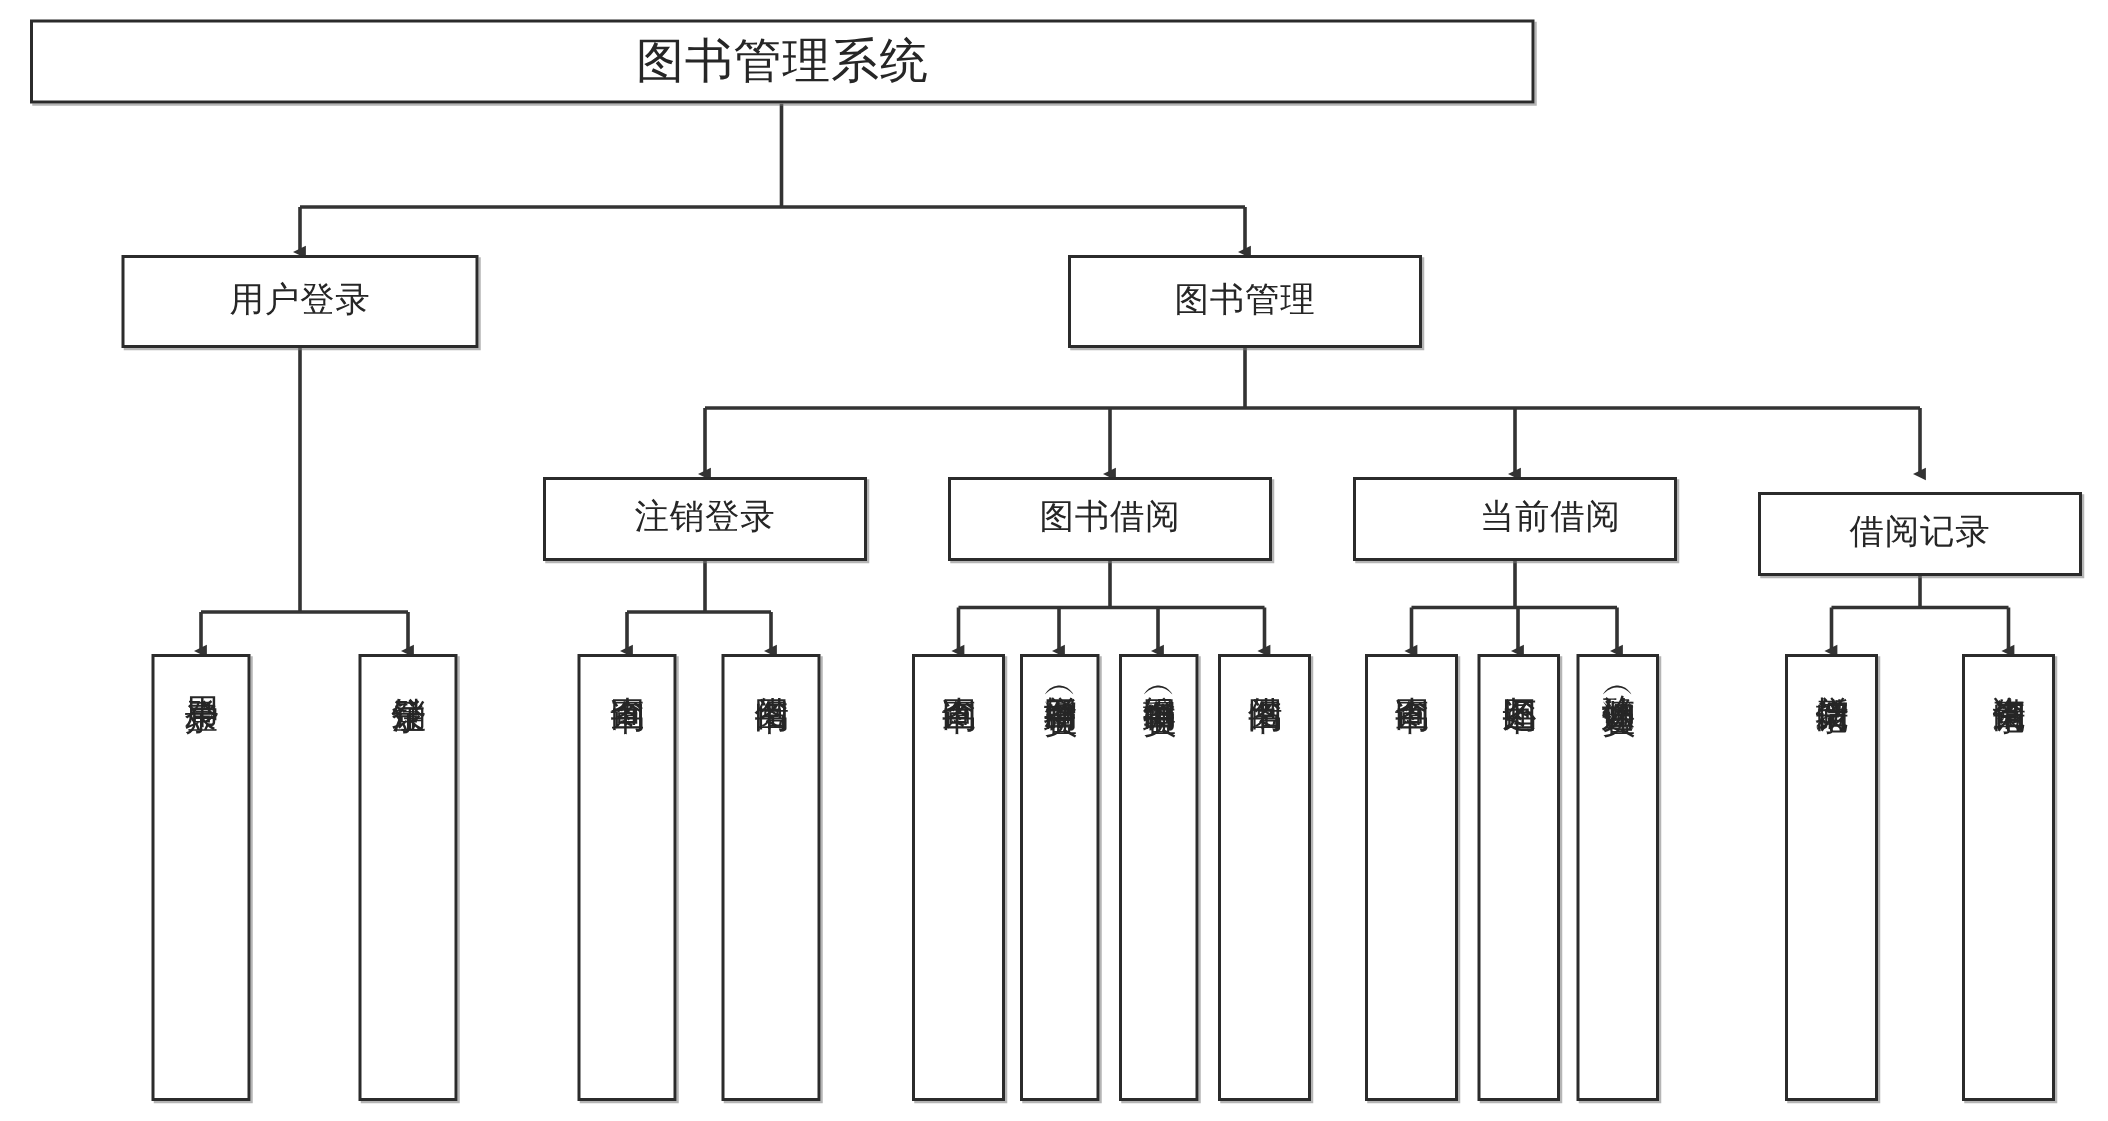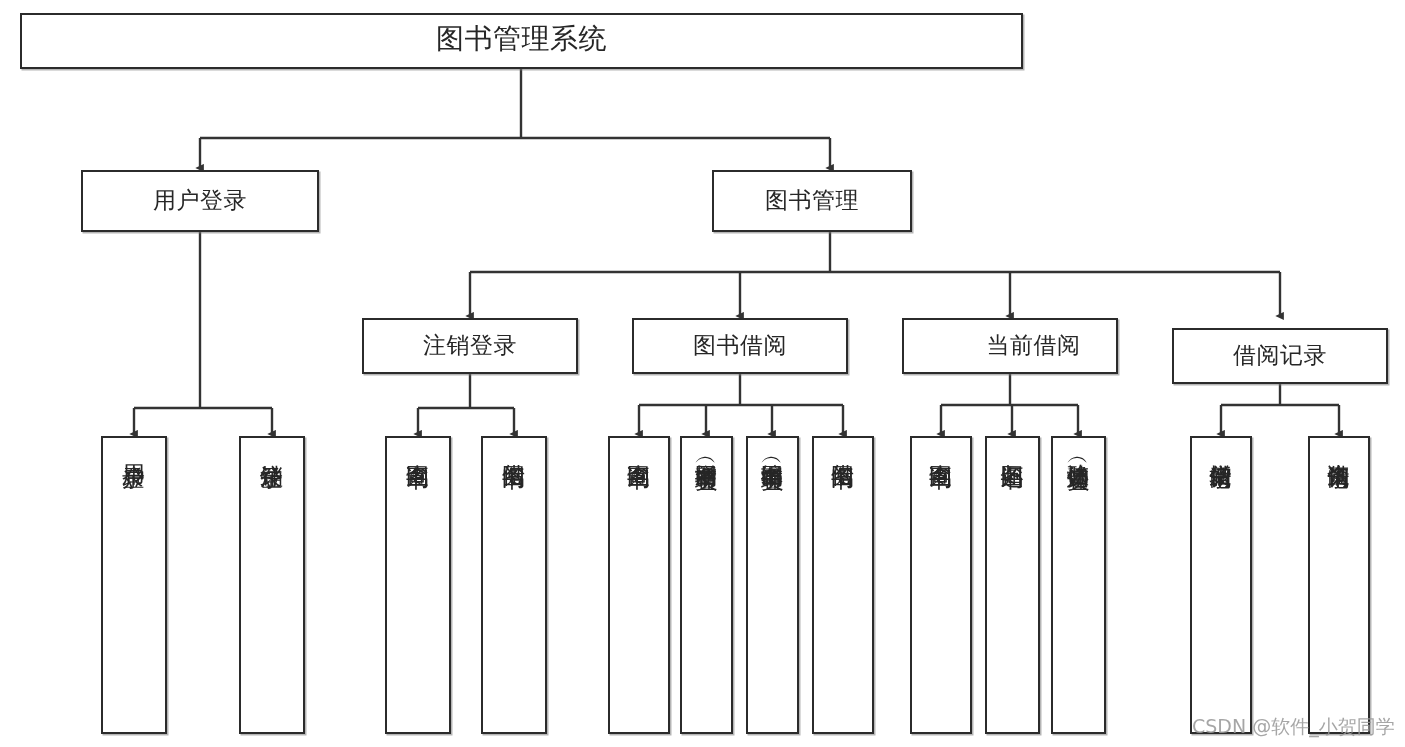--- a/index.html
+++ b/index.html
@@ -42,21 +42,21 @@
     text-align: center;
     line-height: 1.18;
     color: #262626;
     letter-spacing: 0.5px;
   }
   
   .node.horiz .node-label {
     writing-mode: horizontal-tb;
     font-size: 23px;
   }
-  .node.root .node-label { font-size: 28px; font-family: Liberation Mono, monospace; }
+  .node.root .node-label { font-size: 32px; }
   
   .node.vert {
     align-items: flex-start;
     justify-content: center;
     padding-top: 8px;
   }
   .node.vert .node-label {
     writing-mode: vertical-rl;
     text-orientation: upright;
     font-size: 23px;
@@ -124,21 +124,21 @@
       </g>
   </svg>
 
   <div id="nodes">
       <div class="node horiz root" style="left: 20px; top: 13px; width: 1003px; height: 56px;">
         <span class="node-label">图书管理系统</span>
       </div>
       <div class="node horiz" style="left: 81px; top: 170px; width: 238px; height: 62px;">
         <span class="node-label">用户登录</span>
       </div>
-      <div class="node horiz" style="left: 712px; top: 170px; width: 200px; height: 62px;">
+      <div class="node horiz" style="left: 712px; top: 170px; width: 236px; height: 62px;">
         <span class="node-label">图书管理</span>
       </div>
       <div class="node horiz" style="left: 362px; top: 318px; width: 216px; height: 56px;">
         <span class="node-label">注销登录</span>
       </div>
       <div class="node horiz" style="left: 632px; top: 318px; width: 216px; height: 56px;">
         <span class="node-label">图书借阅</span>
       </div>
       <div class="node horiz" style="left: 902px; top: 318px; width: 216px; height: 56px; padding-left: 47px;">
         <span class="node-label">当前借阅</span>
@@ -180,14 +180,13 @@
         <span class="node-label">确认归还（管理员）</span>
       </div>
       <div class="node vert tall-text" style="left: 1190px; top: 436px; width: 62px; height: 298px;">
         <span class="node-label">新增借阅记录</span>
       </div>
       <div class="node vert tall-text" style="left: 1308px; top: 436px; width: 62px; height: 298px;">
         <span class="node-label">查询借阅记录</span>
       </div>
     </div>
 
-  <div class="watermark" style="left:1192px; top:714px;">CSDN @软件_小贺同学</div>
 </div>
 
 </body></html>

